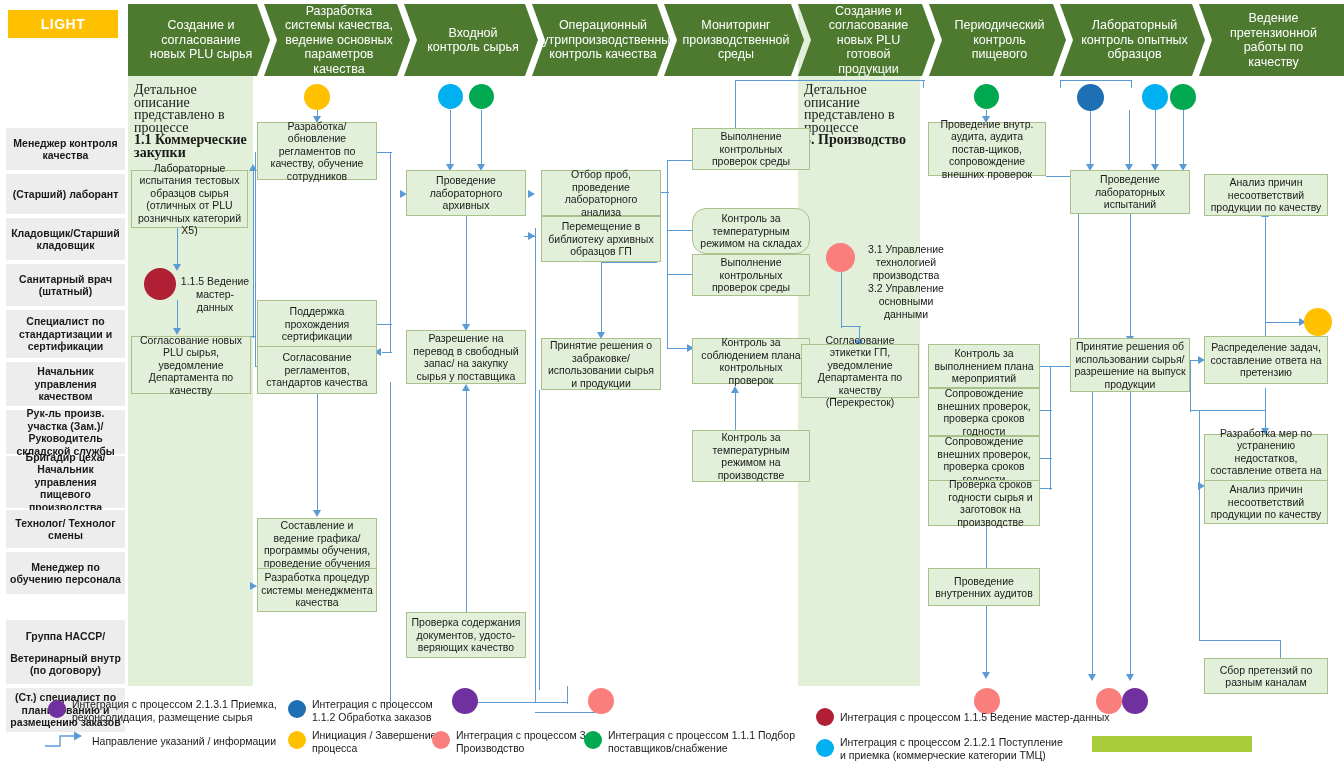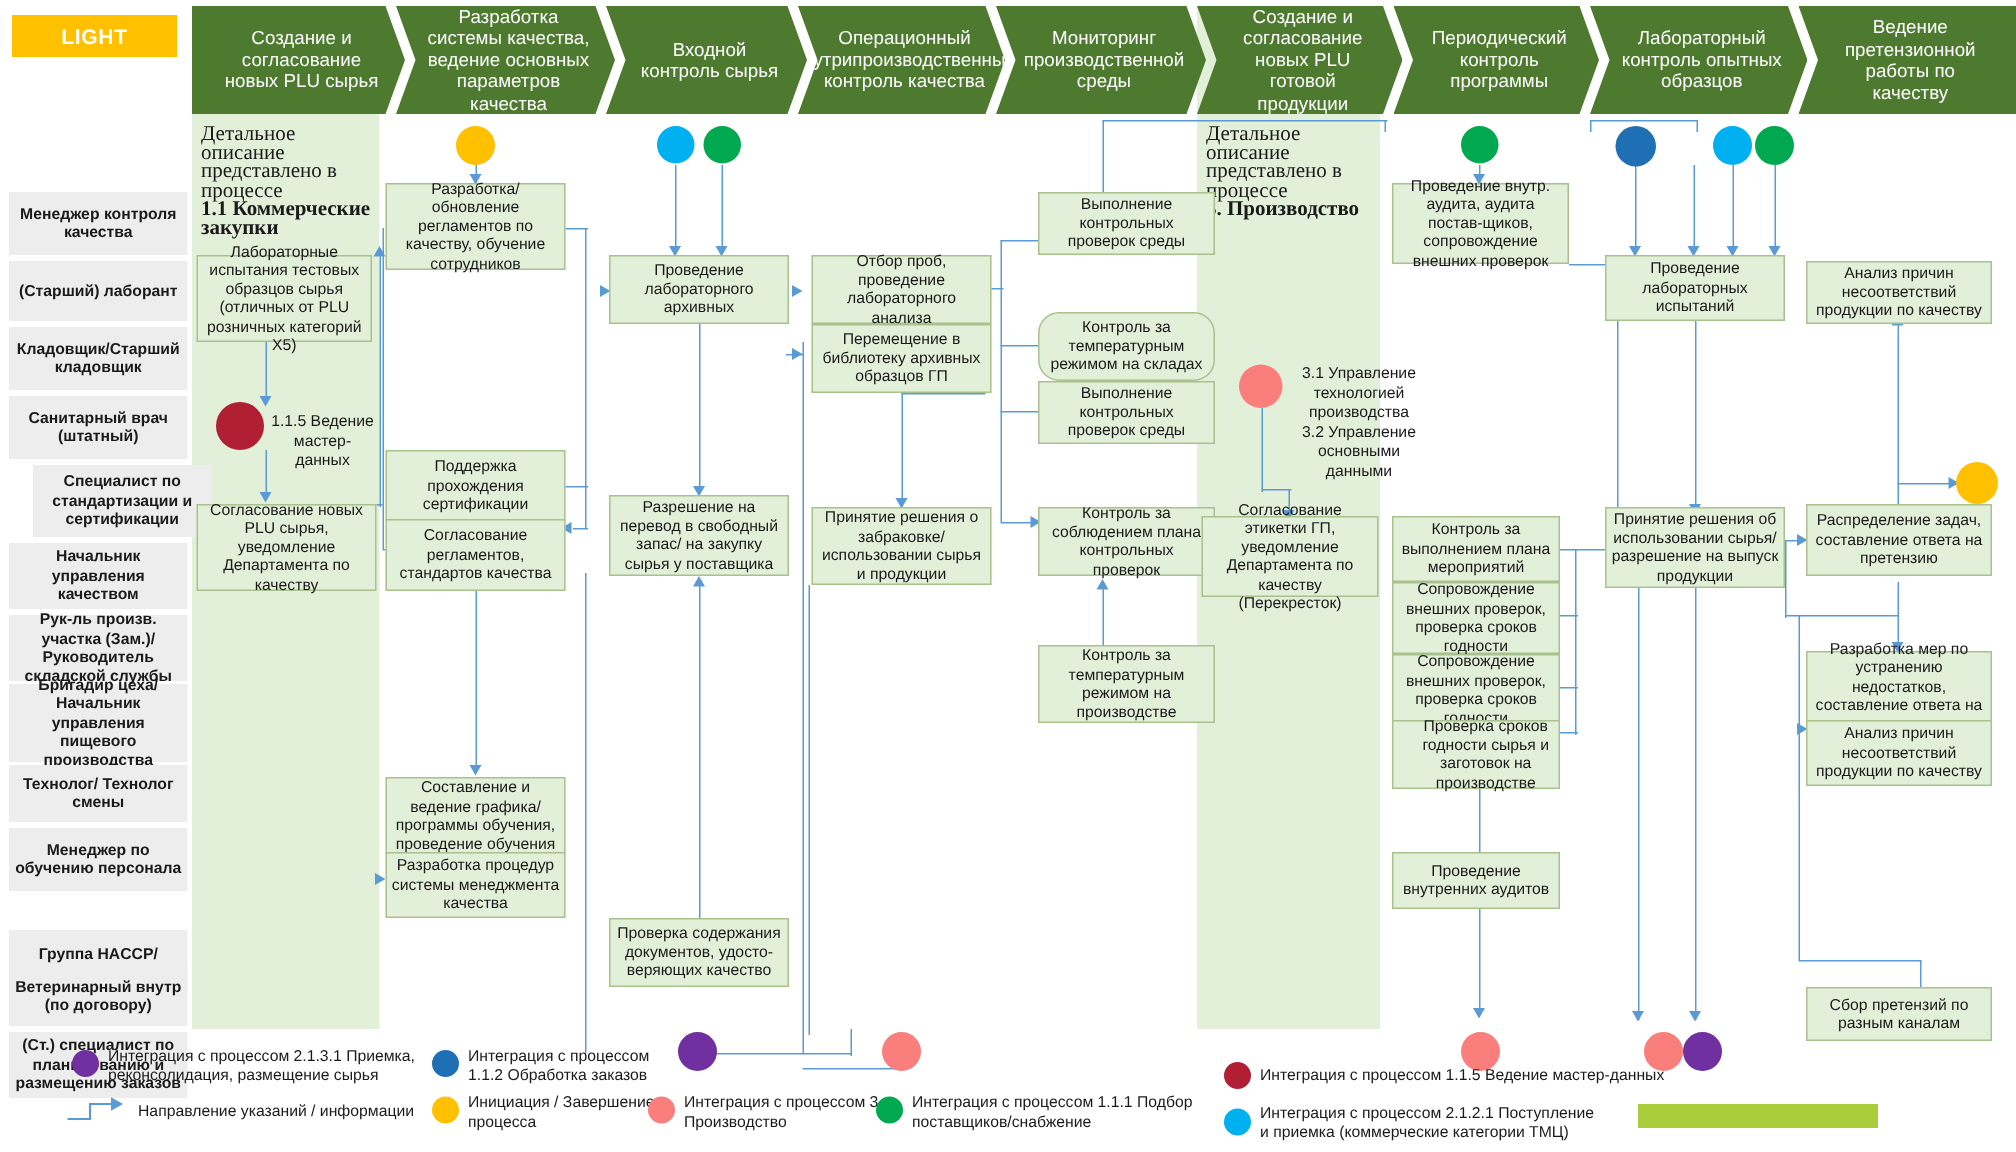--- a/index.html
+++ b/index.html
@@ -94,42 +94,42 @@
   <div class="chev" style="left:532px;width:138px;clip-path:polygon(0 0,125px 0,138px 36px,125px 72px,0 72px,13px 36px);">
     <span>Операционный (внутрипроизводственный) контроль качества</span>
     </div>
   <div class="chev" style="left:664px;width:140px;clip-path:polygon(0 0,127px 0,140px 36px,127px 72px,0 72px,13px 36px);">
     <span>Мониторинг производственной среды</span>
     </div>
   <div class="chev" style="left:798px;width:137px;clip-path:polygon(0 0,124px 0,137px 36px,124px 72px,0 72px,13px 36px);">
     <span>Создание и согласование новых PLU готовой продукции</span>
     </div>
   <div class="chev" style="left:929px;width:137px;clip-path:polygon(0 0,124px 0,137px 36px,124px 72px,0 72px,13px 36px);">
-    <span>Периодический контроль программы</span>
+    <span>Периодический контроль пищевого</span>
     </div>
   <div class="chev" style="left:1060px;width:145px;clip-path:polygon(0 0,132px 0,145px 36px,132px 72px,0 72px,13px 36px);">
     <span>Лабораторный контроль опытных образцов</span>
     </div>
   <div class="chev" style="left:1199px;width:145px;clip-path:polygon(0 0,145px 0,145px 72px,0 72px,13px 36px);">
     <span>Ведение претензионной работы по качеству</span>
     </div>
 
   <div class="role" style="top:128px;width:119px;height:42px;">
     <span>Менеджер контроля качества</span>
     </div>
   <div class="role" style="top:174px;width:119px;height:40px;">
     <span>(Старший) лаборант</span>
     </div>
   <div class="role" style="top:218px;width:119px;height:42px;">
     <span>Кладовщик/Старший кладовщик</span>
     </div>
   <div class="role" style="top:264px;width:119px;height:42px;">
     <span>Санитарный врач (штатный)</span>
     </div>
-  <div class="role" style="top:310px;width:119px;height:48px;margin-left:16px;">
+  <div class="role" style="top:310px;width:119px;height:48px;">
     <span>Специалист по стандартизации и сертификации</span>
     </div>
   <div class="role" style="top:362px;width:119px;height:44px;">
     <span>Начальник управления качеством</span>
     </div>
   <div class="role" style="top:410px;width:119px;height:44px;">
     <span>Рук-ль произв. участка (Зам.)/Руководитель складской службы</span>
     </div>
   <div class="role" style="top:456px;width:119px;height:52px;">
     <span>Бригадир цеха/Начальник управления пищевого производства</span>

